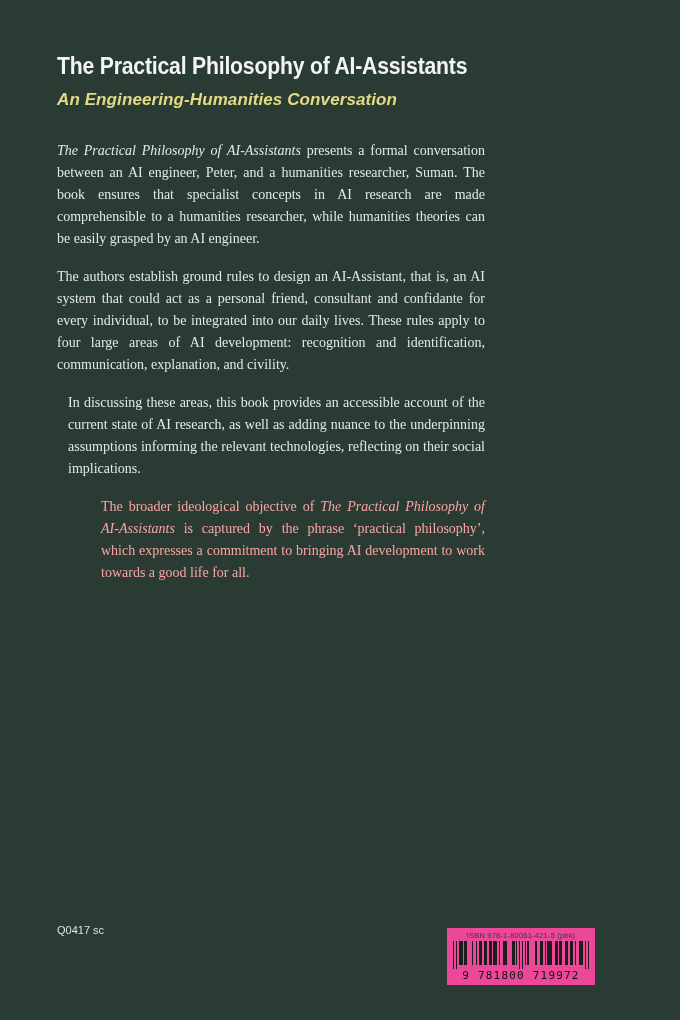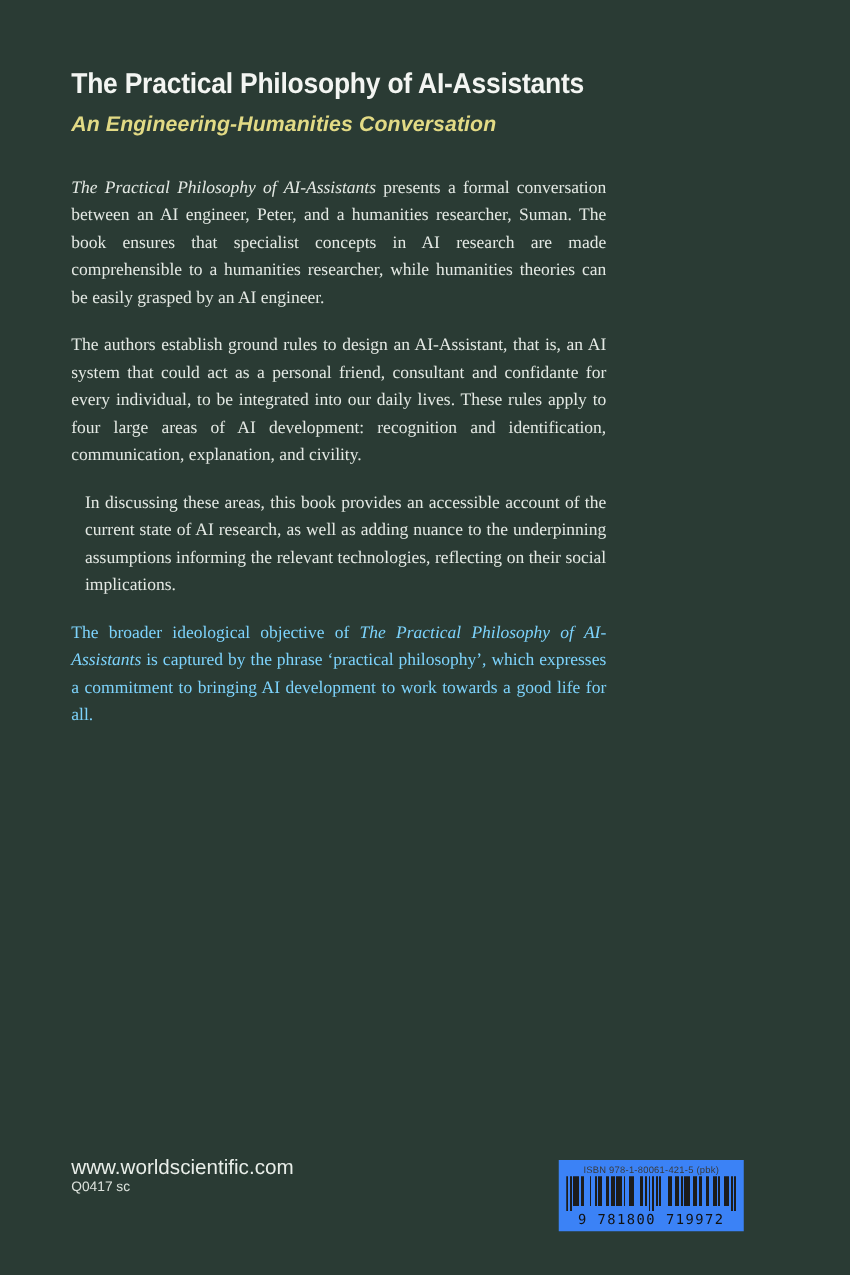--- a/index.html
+++ b/index.html
@@ -113,30 +113,29 @@
 
 <div class="cover" style="background: rgb(42, 59, 52);">
 
   <div class="content">
     <h1 class="title" style="color: rgb(243, 245, 242);">The Practical Philosophy of AI-Assistants</h1>
     <h2 class="subtitle" style="color: rgb(226, 218, 133);">An Engineering-Humanities Conversation</h2>
     <div class="bodytext">
         <p style="color: rgb(228, 233, 228);"><span class="it">The Practical Philosophy of AI-Assistants</span><span> presents a formal conversation between an AI engineer, Peter, and a humanities researcher, Suman. The book ensures that specialist concepts in AI research are made comprehensible to a humanities researcher, while humanities theories can be easily grasped by an AI engineer.</span></p>
         <p style="color: rgb(228, 233, 228);"><span>The authors establish ground rules to design an AI-Assistant, that is, an AI system that could act as a personal friend, consultant and confidante for every individual, to be integrated into our daily lives. These rules apply to four large areas of AI development: recognition and identification, communication, explanation, and civility.</span></p>
         <p style="color: rgb(228, 233, 228); margin-left: 11px;"><span>In discussing these areas, this book provides an accessible account of the current state of AI research, as well as adding nuance to the underpinning assumptions informing the relevant technologies, reflecting on their social implications.</span></p>
-        <p style="color: #7dd3fc;"><span>The broader ideological objective of </span><span class="it">The Practical Philosophy of AI-Assistants</span><span> is captured by the phrase ‘practical philosophy’, which expresses a commitment to bringing AI development to work towards a good life for all.</span></p>
+        <p style="color: #fca5a5; margin-left: 44px;"><span>The broader ideological objective of </span><span class="it">The Practical Philosophy of AI-Assistants</span><span> is captured by the phrase ‘practical philosophy’, which expresses a commitment to bringing AI development to work towards a good life for all.</span></p>
       </div>
   </div>
 
   <div class="publisher">
-    <div class="pub-web">www.worldscientific.com</div>
     <div class="pub-code">Q0417 sc</div>
   </div>
 
-  <div class="barcode" style="background: #3b82f6;">
+  <div class="barcode" style="background: #ec4899;">
     <div class="bc-label">ISBN 978-1-80061-421-5 (pbk)</div>
     <svg class="bc-bars" viewBox="0 0 95 34" preserveAspectRatio="none" shape-rendering="crispEdges">
         <rect x="0" y="0" width="1" height="34"></rect>
         <rect x="2" y="0" width="1" height="34"></rect>
         <rect x="4" y="0" width="3" height="29"></rect>
         <rect x="8" y="0" width="2" height="29"></rect>
         <rect x="13" y="0" width="1" height="29"></rect>
         <rect x="16" y="0" width="1" height="29"></rect>
         <rect x="18" y="0" width="2" height="29"></rect>
         <rect x="22" y="0" width="2" height="29"></rect>

